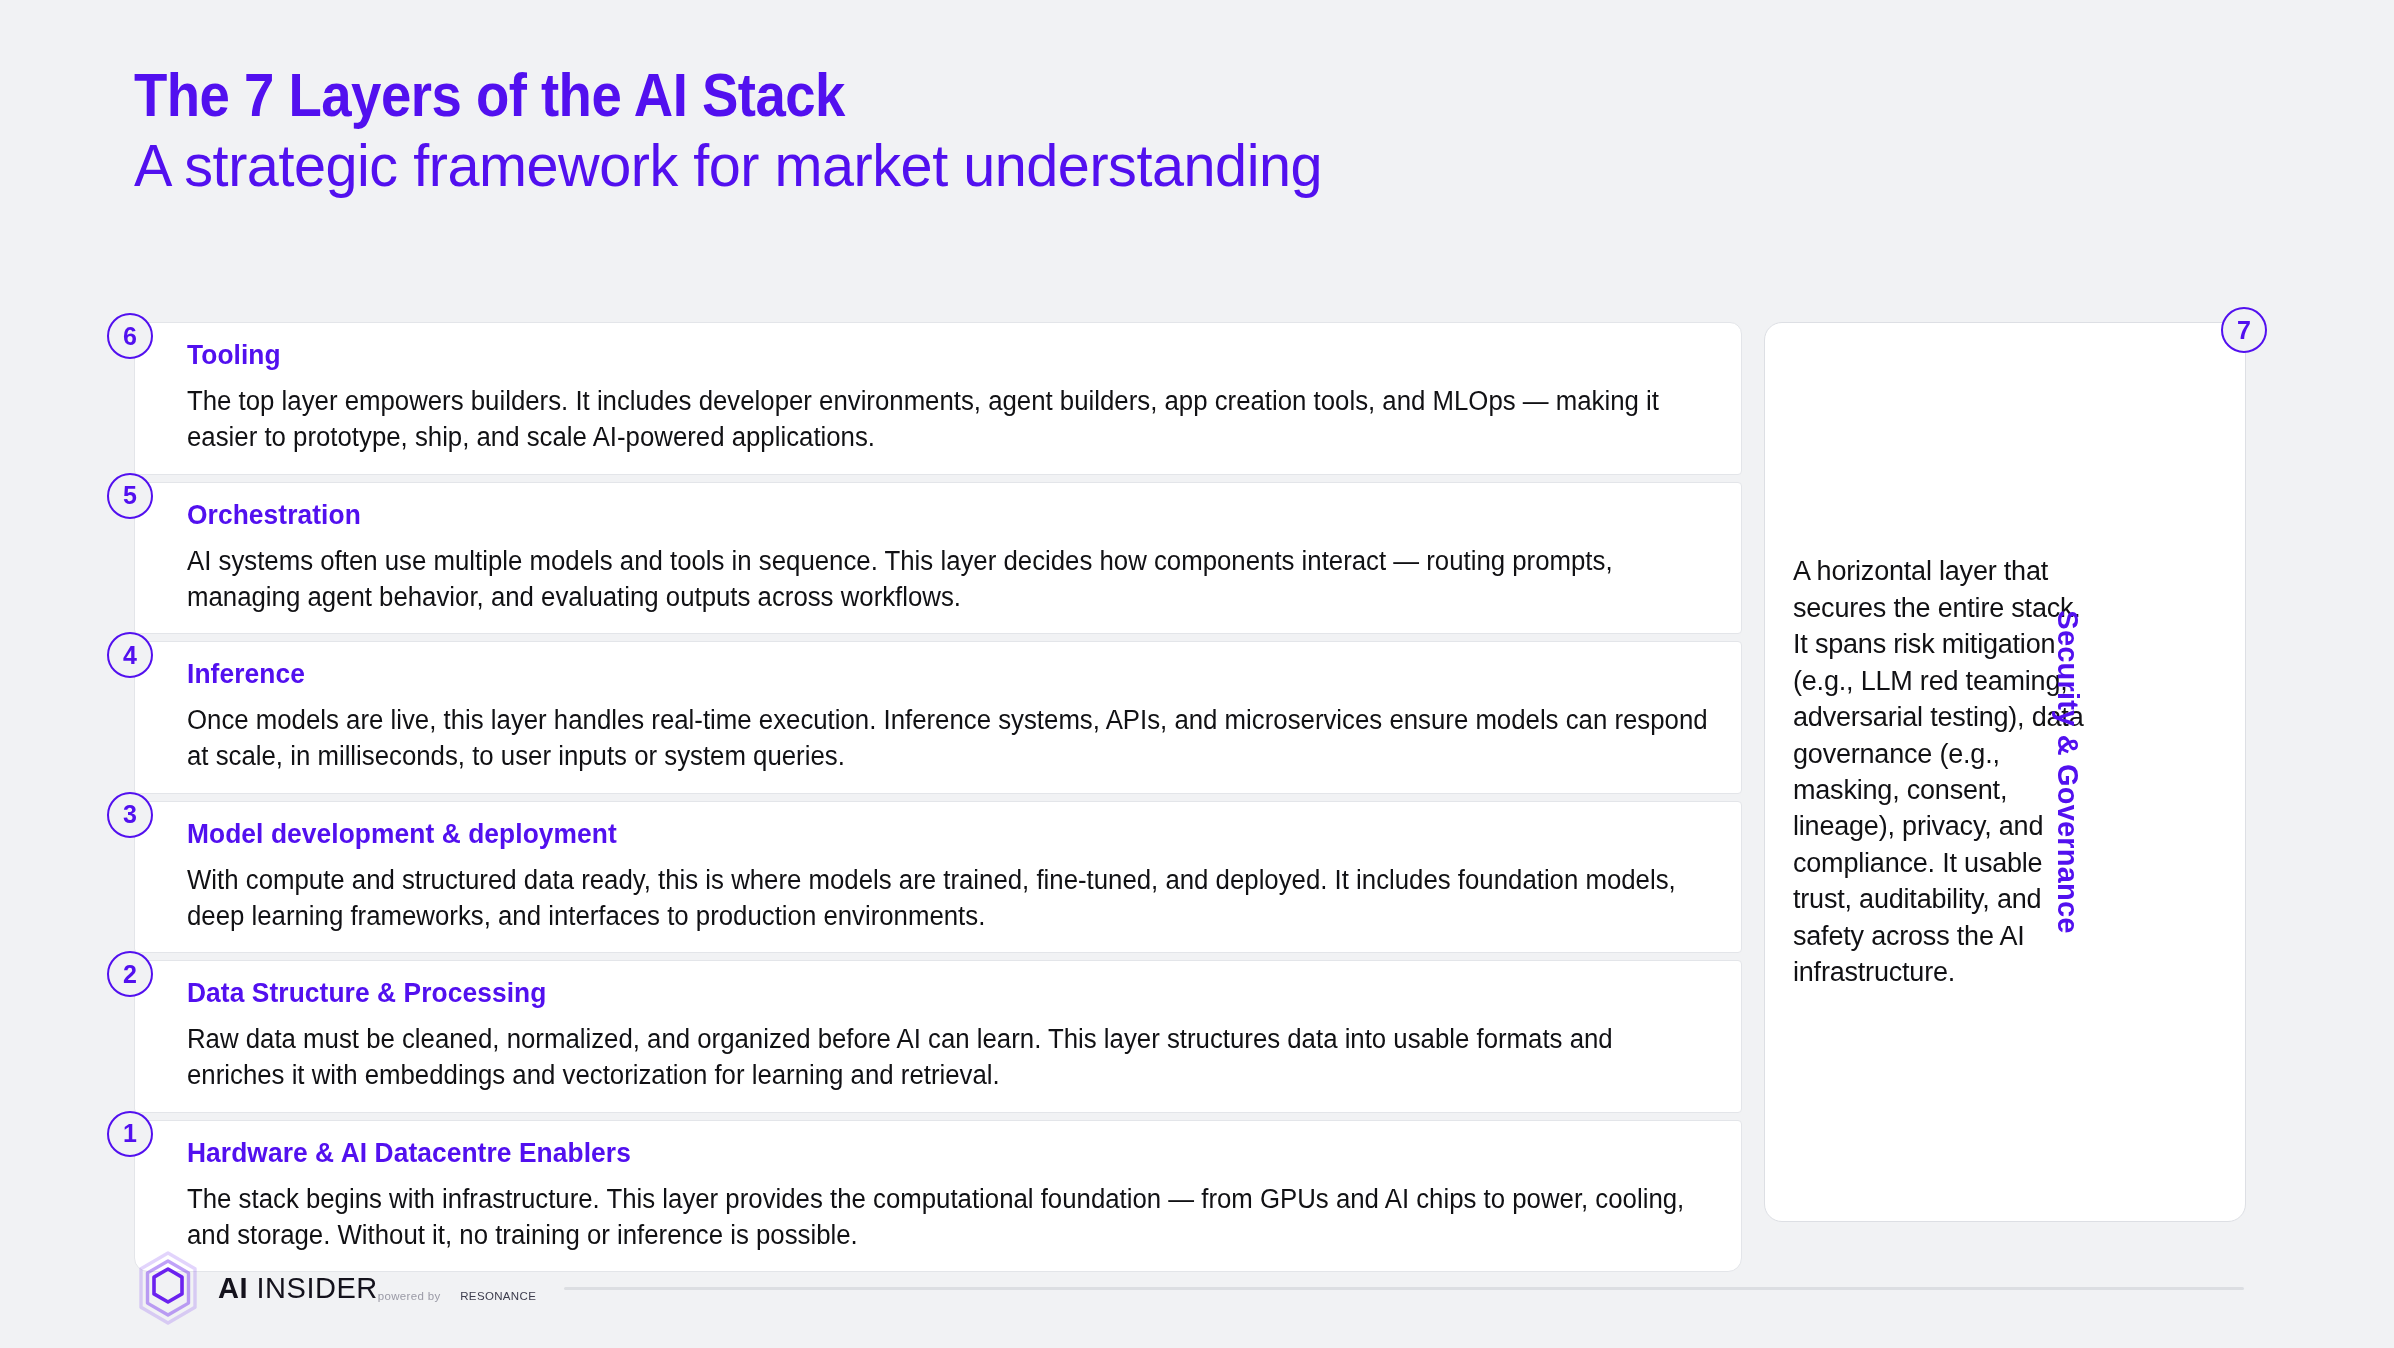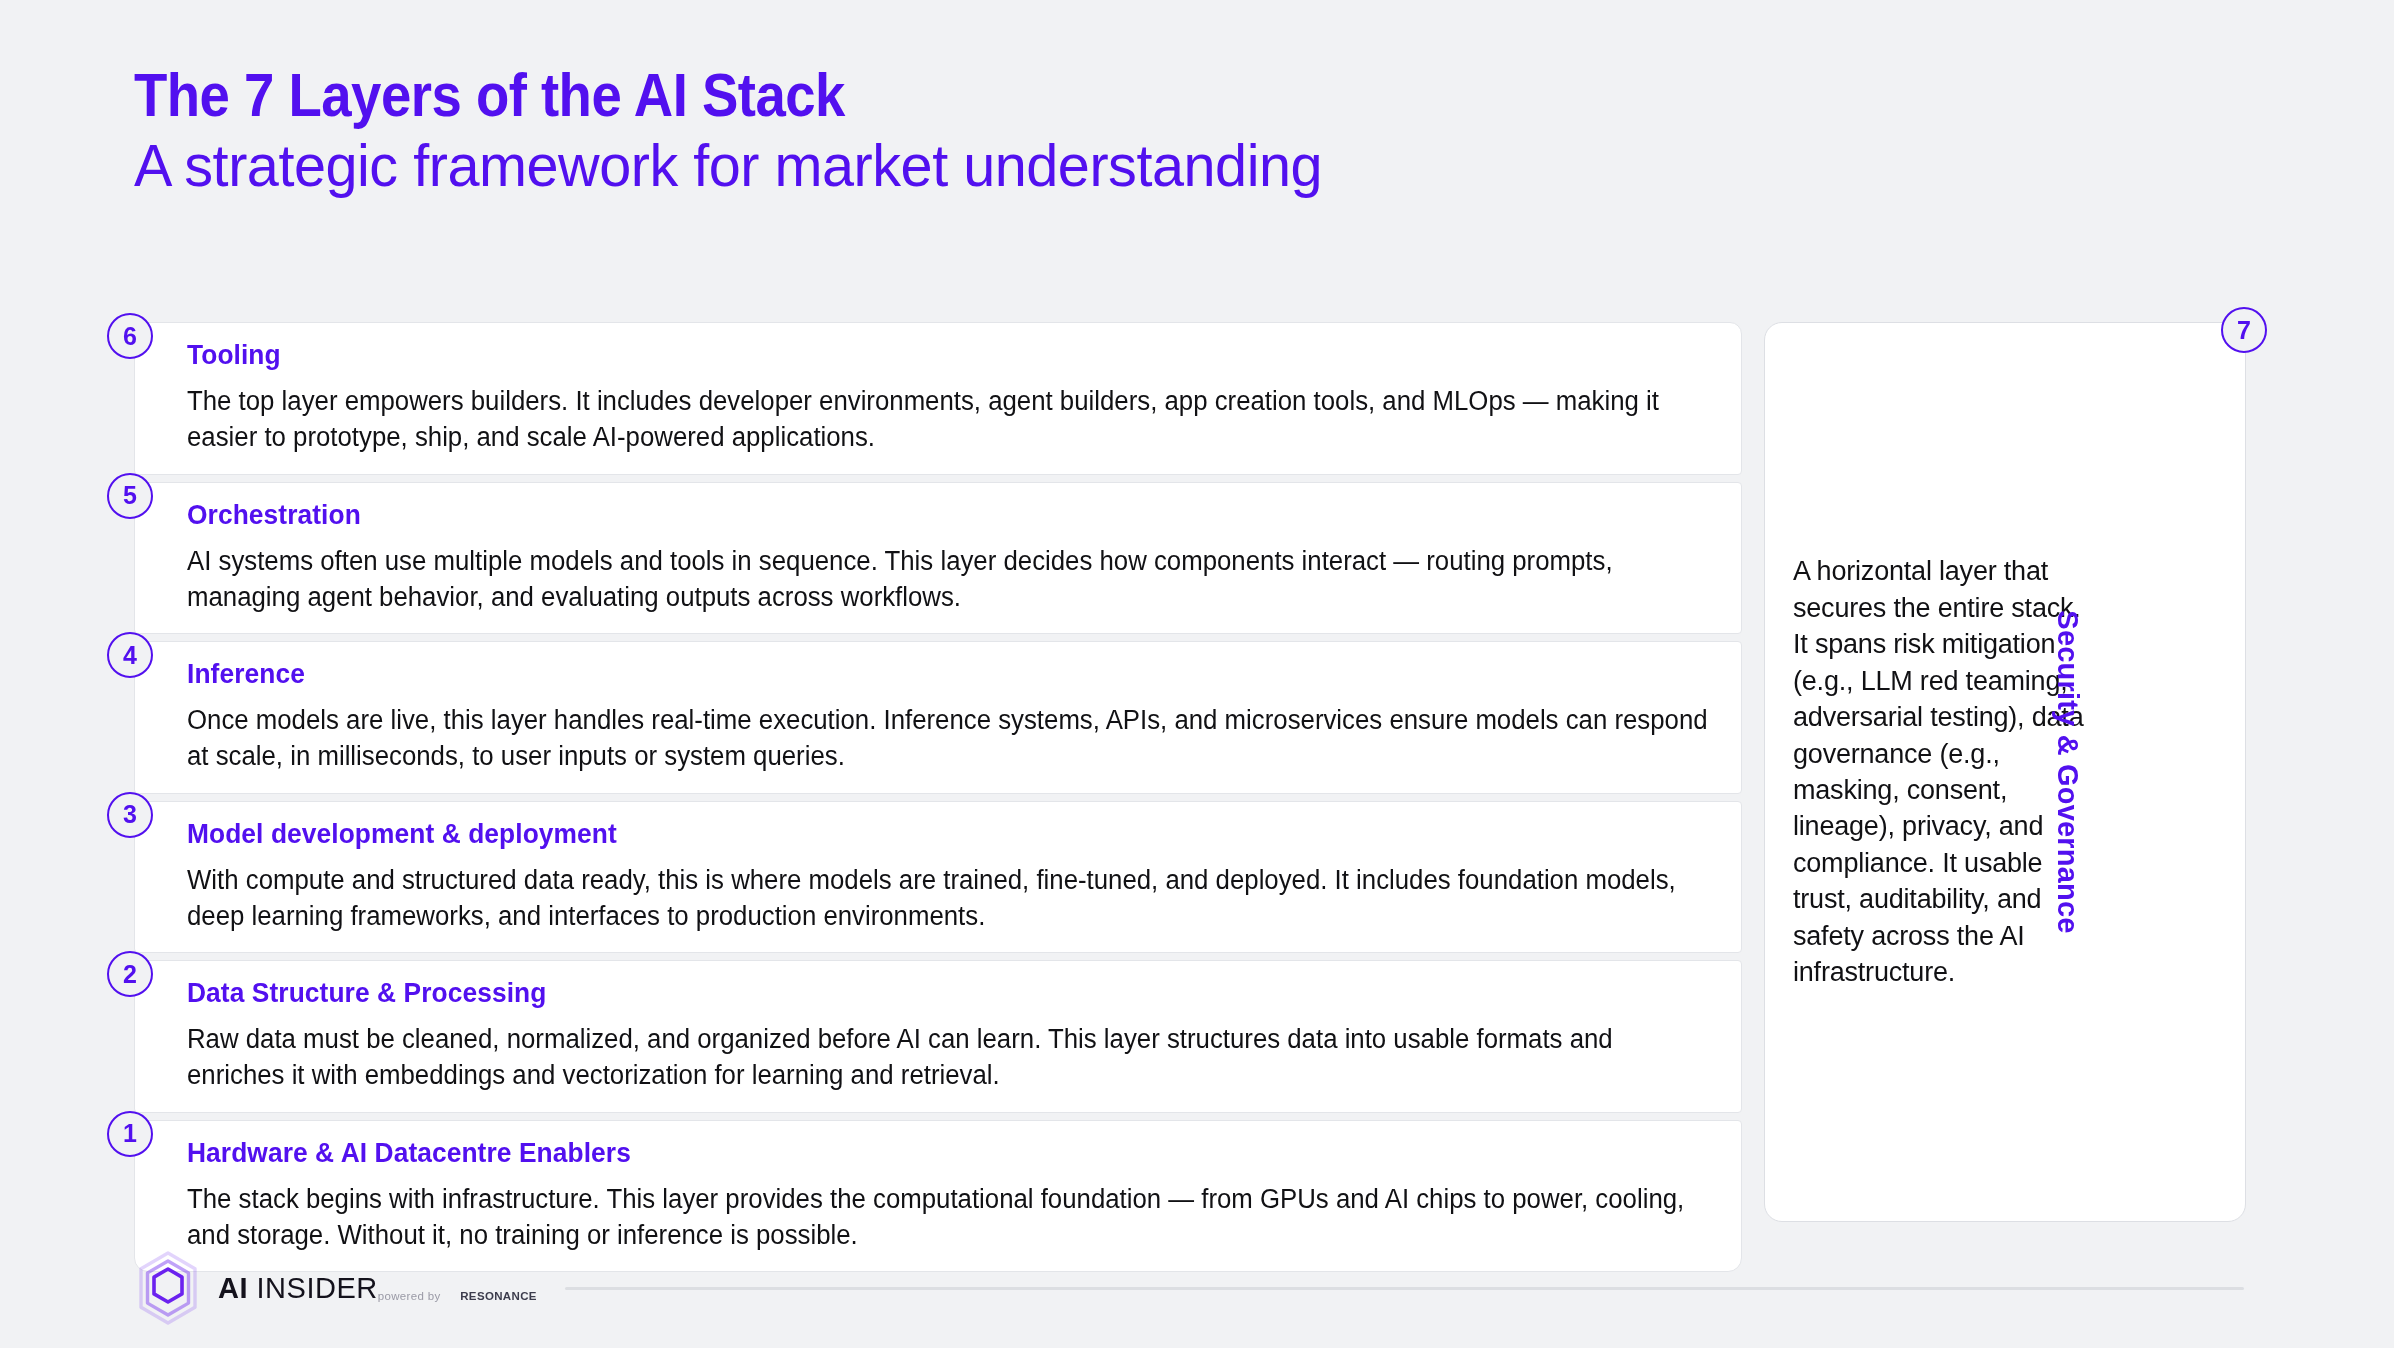--- a/index.html
+++ b/index.html
@@ -205,21 +205,21 @@
   .logo-name span.light { font-weight: 300; }
   .logo-tag {
     font-family: "Liberation Sans", sans-serif;
     font-size: 11.5px;
     color: #9a9aa6;
     letter-spacing: 0.35px;
     margin-top: 7px;
     align-self: flex-end;
     white-space: nowrap;
   }
-  .logo-tag b { color: #3c3c4c; font-weight: 700; padding-left: 16px; }
+  .logo-tag b { color: #3c3c4c; font-weight: 400; padding-left: 16px; }
   .footer-rule {
     flex: 1 1 auto;
     height: 3px;
     background: #dcdee2;
     border-radius: 2px;
     margin-left: 28px;
   }
 </style>
 </head>
 <body>

